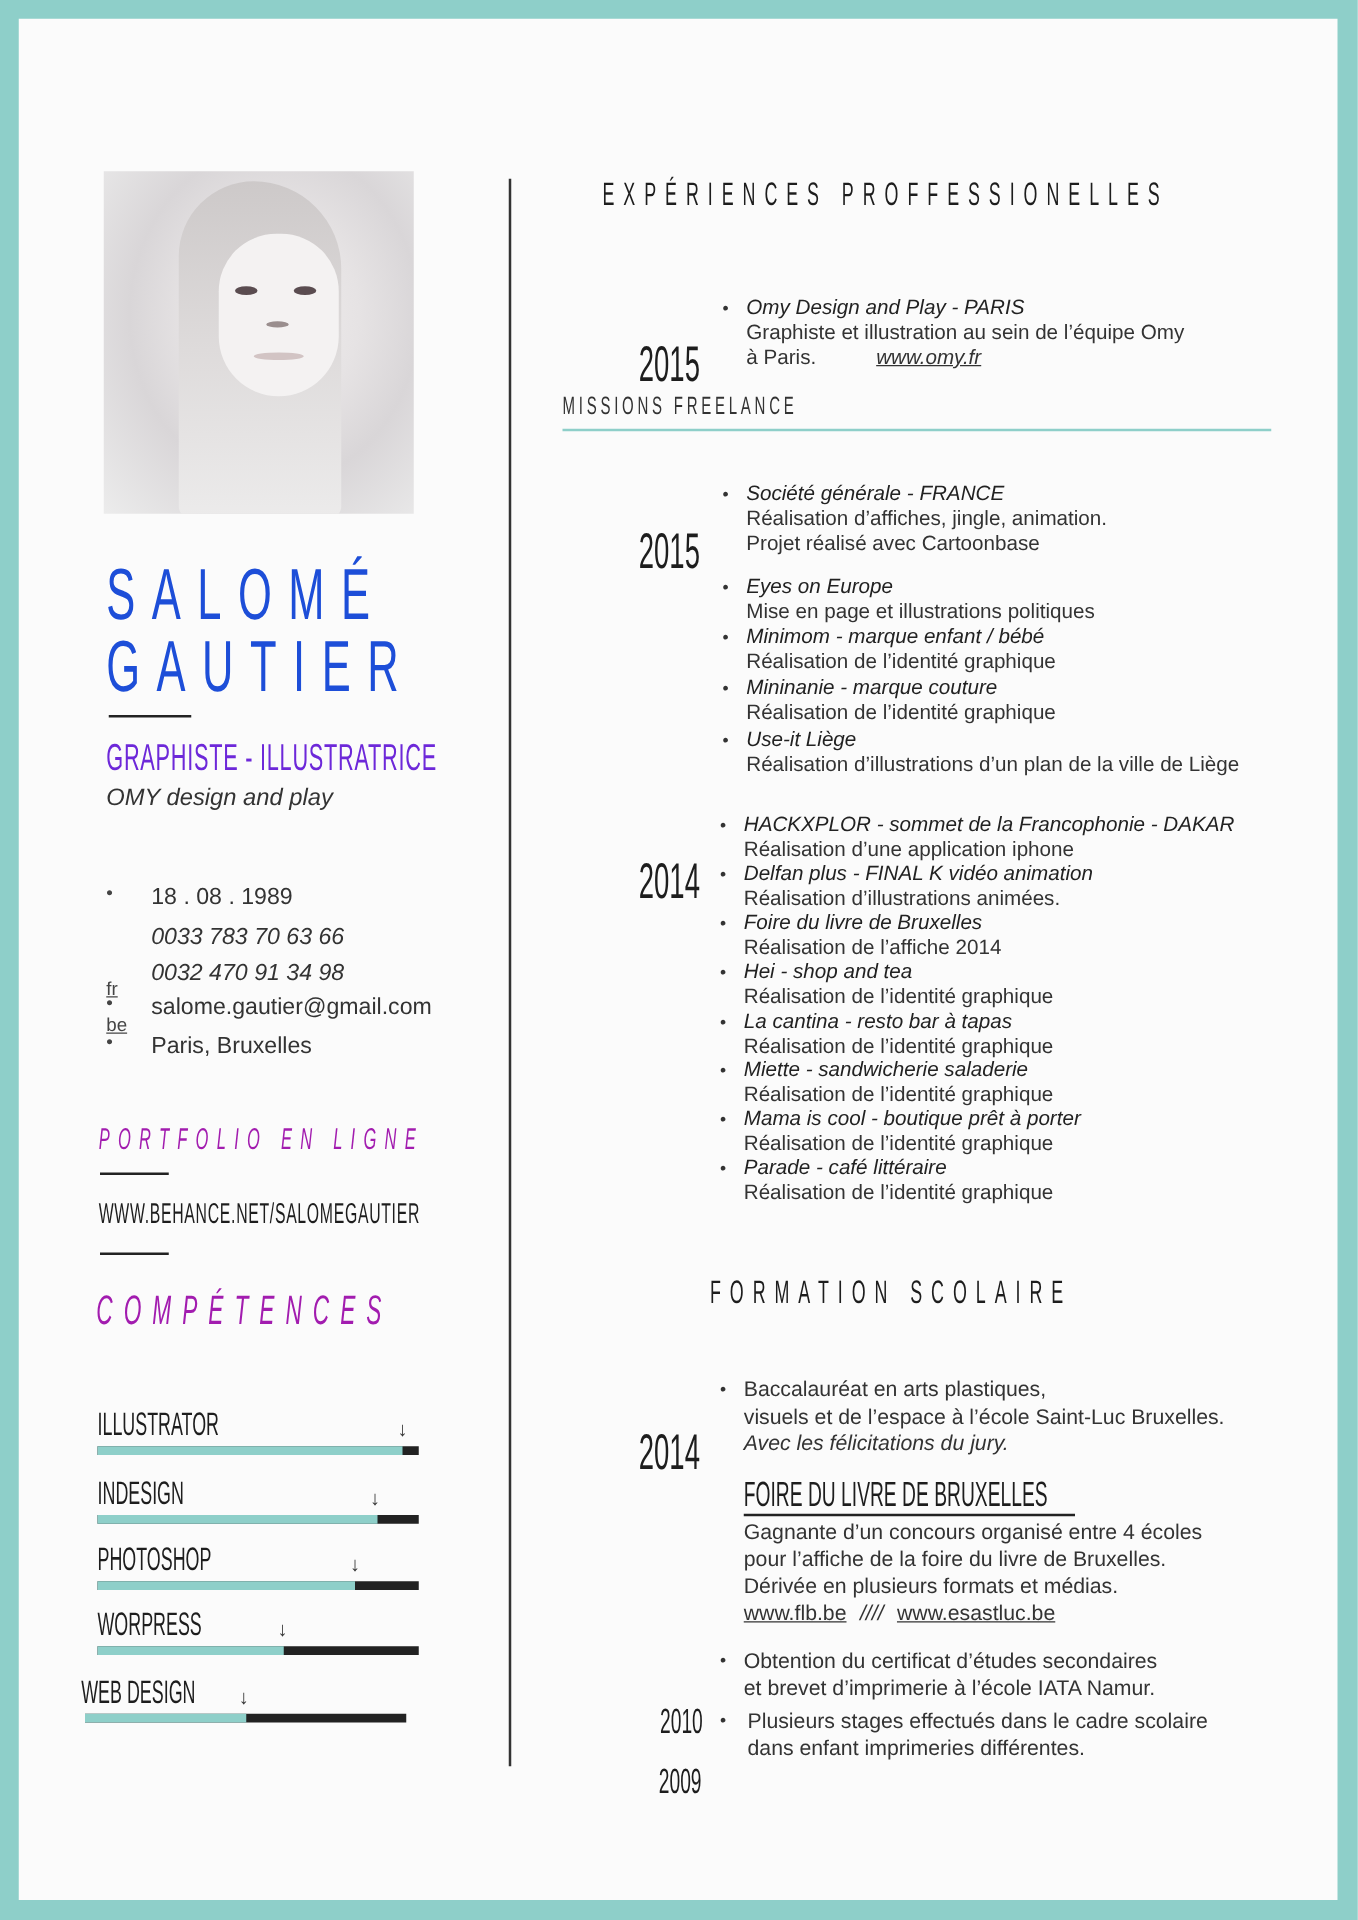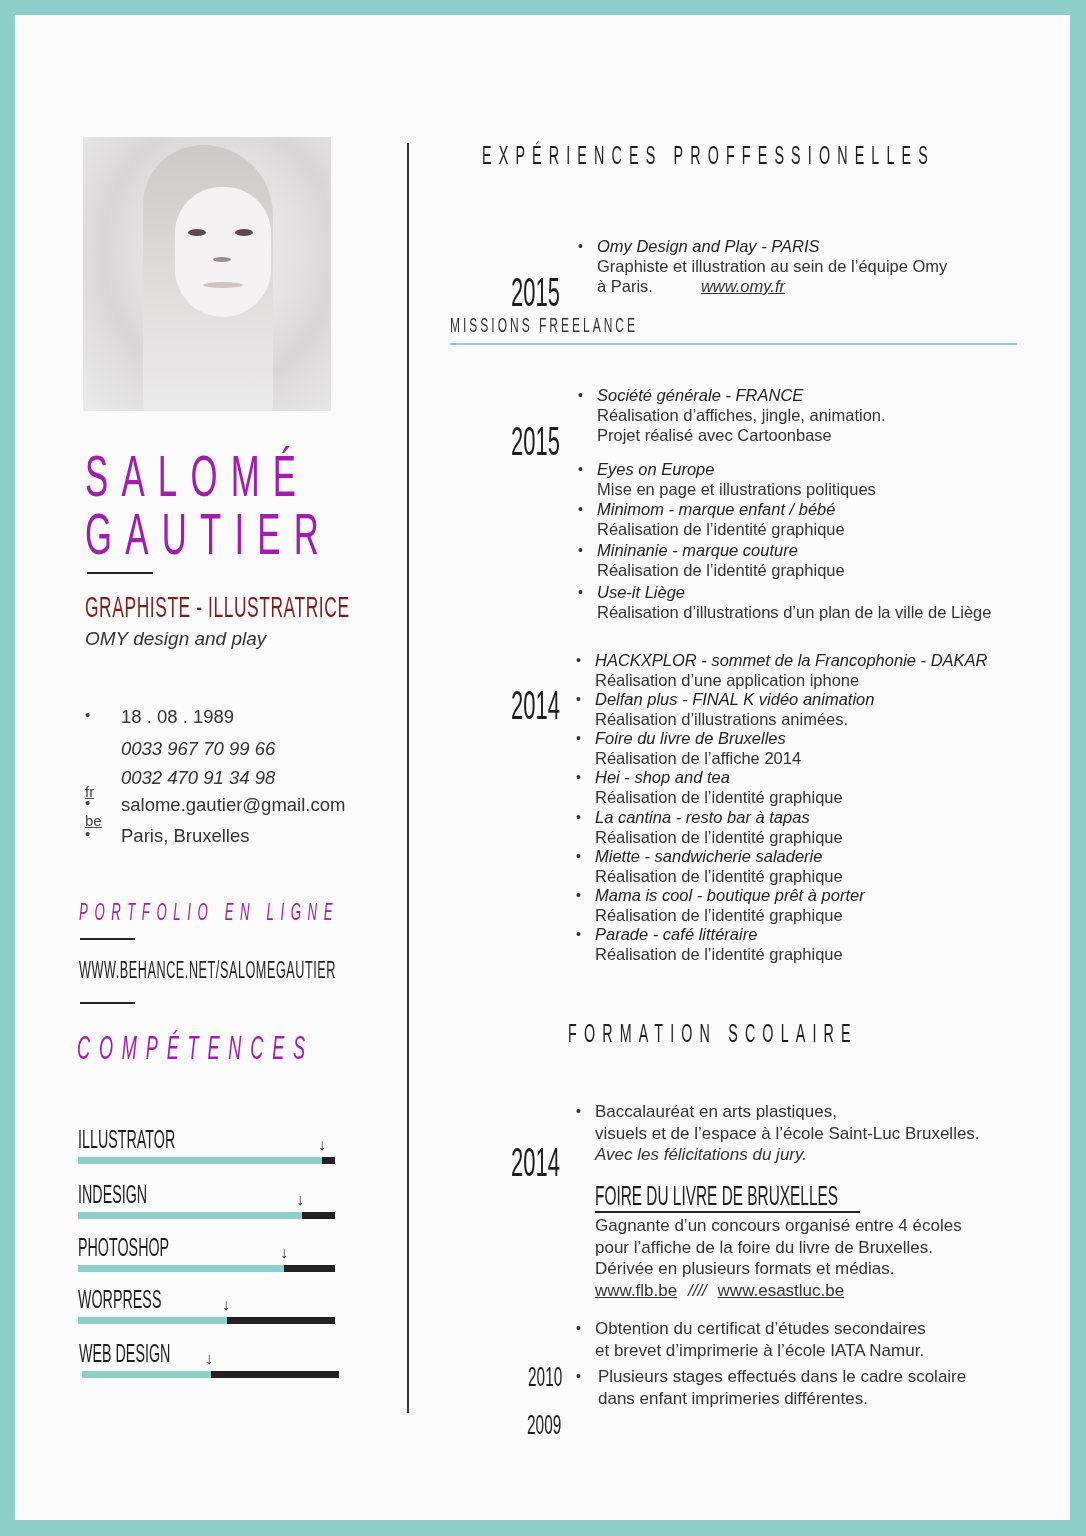--- a/index.html
+++ b/index.html
@@ -28,27 +28,27 @@
   .photo .face {
     position: absolute; left: 92px; top: 50px; width: 96px; height: 130px;
     border-radius: 48px 48px 50px 50px; background: #f4f2f2;
   }
   .photo .eye { position: absolute; width: 18px; height: 7px; border-radius: 50%; background: #5a4c50; top: 92px; }
   .photo .nose { position: absolute; left: 130px; top: 120px; width: 18px; height: 5px; border-radius: 50%; background: #9a8e8e; }
   .photo .mouth { position: absolute; left: 120px; top: 145px; width: 40px; height: 6px; border-radius: 50%; background: #d2c4c4; }
 
   .name {
     left: 70px; top: 432px; font-size: 58px; line-height: 58px; letter-spacing: 22px;
-    font-weight: 400; color: #a21caf;
+    font-weight: 400; color: #1d4ed8;
   }
   .name .narrow { transform: scaleX(0.6); }
 
   .short-rule { height: 2px; background: #222; }
 
-  .job { left: 70px; top: 580px; font-size: 30px; color: #7f1d1d; letter-spacing: 1px; }
+  .job { left: 70px; top: 580px; font-size: 30px; color: #6d28d9; letter-spacing: 1px; }
   .company { left: 70px; top: 614px; font-size: 19px; color: #333; }
 
   .contact-row { position: absolute; left: 70px; font-size: 18.5px; color: #333; }
   .contact-row .mark { position: absolute; left: 0; width: 24px; font-size: 15px; color: #444; }
   .contact-row .mark.u { text-decoration: underline; margin-top: 45px; }
   .contact-row .val { position: absolute; left: 36px; white-space: nowrap; }
   .contact-row .val.it { font-style: italic; }
 
   .side-heading { position: absolute; left: 64px; font-size: 24px; letter-spacing: 12px; color: #a21caf; white-space: nowrap; font-style: italic; }
   .side-heading .narrow { transform: scaleX(0.55); }
@@ -114,21 +114,21 @@
 </div>
 <div class="abs company" style="left:85px;top:628px;font-style:italic;">OMY design and play</div>
 
 <div>
   <div class="contact-row" style="left:85px;top:706px;">
     <span class="mark">•</span>
     <span class="val">18 . 08 . 1989</span>
   </div>
   <div class="contact-row" style="left:85px;top:738px;">
     <span class="mark u">fr</span>
-    <span class="val it">0033 967 70 99 66</span>
+    <span class="val it">0033 783 70 63 66</span>
   </div>
   <div class="contact-row" style="left:85px;top:767px;">
     <span class="mark u">be</span>
     <span class="val it">0032 470 91 34 98</span>
   </div>
   <div class="contact-row" style="left:85px;top:794px;">
     <span class="mark">•</span>
     <span class="val">salome.gautier@gmail.com</span>
   </div>
   <div class="contact-row" style="left:85px;top:825px;">
@@ -172,21 +172,21 @@
         <div class="fill" style="width:80%;"></div>
       </div>
   </div>
   <div class="skill" style="left:78px;top:1284px;">
     <span class="label"><span class="narrow">WORPRESS</span></span>
     <span class="arrow" style="left:144px;">↓</span>
     <div class="bar">
         <div class="fill" style="width:58%;"></div>
       </div>
   </div>
-  <div class="skill" style="left:82px;top:1338px;">
+  <div class="skill" style="left:68px;top:1338px;">
     <span class="label" style="left:-3px;"><span class="narrow">WEB DESIGN</span></span>
     <span class="arrow" style="left:123px;">↓</span>
     <div class="bar">
         <div class="fill" style="width:50%;"></div>
       </div>
   </div>
 </div>
 
 <div class="abs vdivider" style="left:407px;top:143px;height:1270px;"></div>
 

